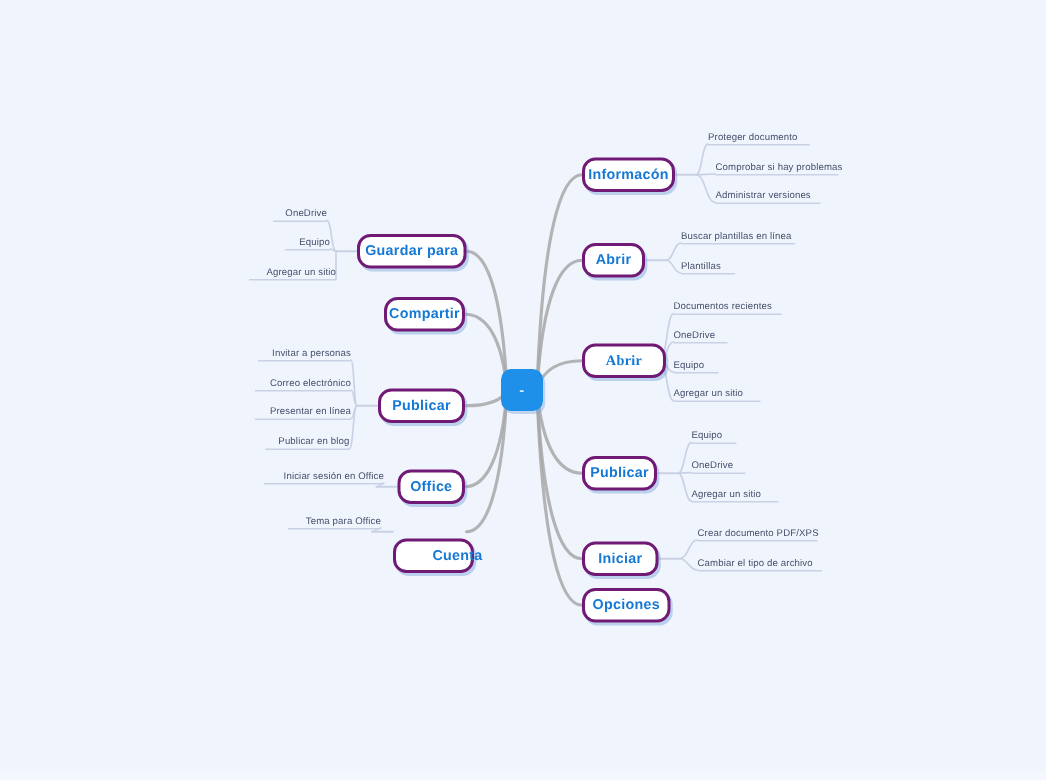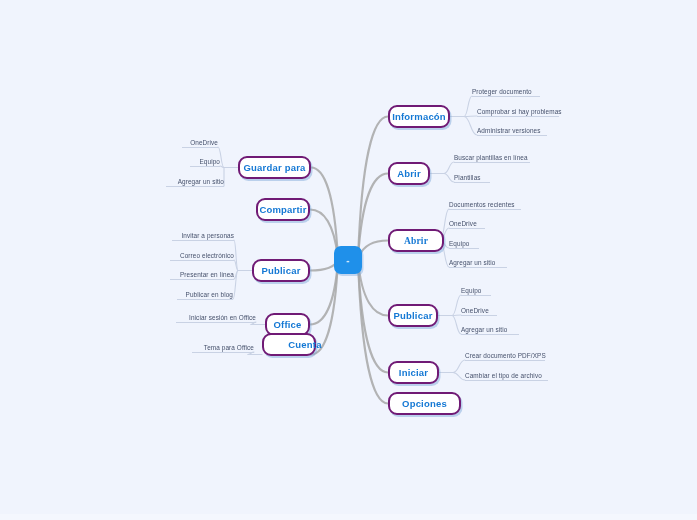--- a/index.html
+++ b/index.html
@@ -197,21 +197,21 @@
         <span>Iniciar</span>
       </div>
       <div class="leaf right" style="left: 465px; top: 351px; width: 80px;">
         <span class="txt">Crear documento PDF/XPS</span>
       </div>
       <div class="underline" style="left: 465px; top: 360px; width: 80px;"></div>
       <div class="leaf right" style="left: 465px; top: 371px; width: 83px;">
         <span class="txt">Cambiar el tipo de archivo</span>
       </div>
       <div class="underline" style="left: 465px; top: 380px; width: 83px;"></div>
-      <div class="node" style="left: 388px; top: 392px; width: 73px; height: 23px;">
+      <div class="node" style="left: 388px; top: 392px; width: 59px; height: 23px;">
         <span>Opciones</span>
       </div>
       <div class="node" style="left: 238px; top: 156px; width: 73px; height: 23px;">
         <span>Guardar para</span>
       </div>
       <div class="leaf left" style="left: 182px; top: 138px; width: 36px;">
         <span class="txt">OneDrive</span>
       </div>
       <div class="underline" style="left: 182px; top: 147px; width: 36px;"></div>
       <div class="leaf left" style="left: 190px; top: 157px; width: 30px;">
@@ -244,21 +244,21 @@
         <span class="txt">Publicar en blog</span>
       </div>
       <div class="underline" style="left: 177px; top: 299px; width: 56px;"></div>
       <div class="node" style="left: 265px; top: 313px; width: 45px; height: 23px;">
         <span>Office</span>
       </div>
       <div class="leaf left" style="left: 176px; top: 313px; width: 80px;">
         <span class="txt">Iniciar sesión en Office</span>
       </div>
       <div class="underline" style="left: 176px; top: 322px; width: 80px;"></div>
-      <div class="node" style="left: 262px; top: 333px; width: 49px; height: 23px; padding-left: 41px;">
+      <div class="node" style="left: 262px; top: 359px; width: 49px; height: 23px; padding-left: 41px;">
         <span>Cuenta</span>
       </div>
       <div class="leaf left" style="left: 192px; top: 343px; width: 62px;">
         <span class="txt">Tema para Office</span>
       </div>
       <div class="underline" style="left: 192px; top: 352px; width: 62px;"></div>
       <div class="node root" style="left: 334px; top: 246px; width: 28px; height: 28px;">
         <span>-</span>
       </div>
     </div>

